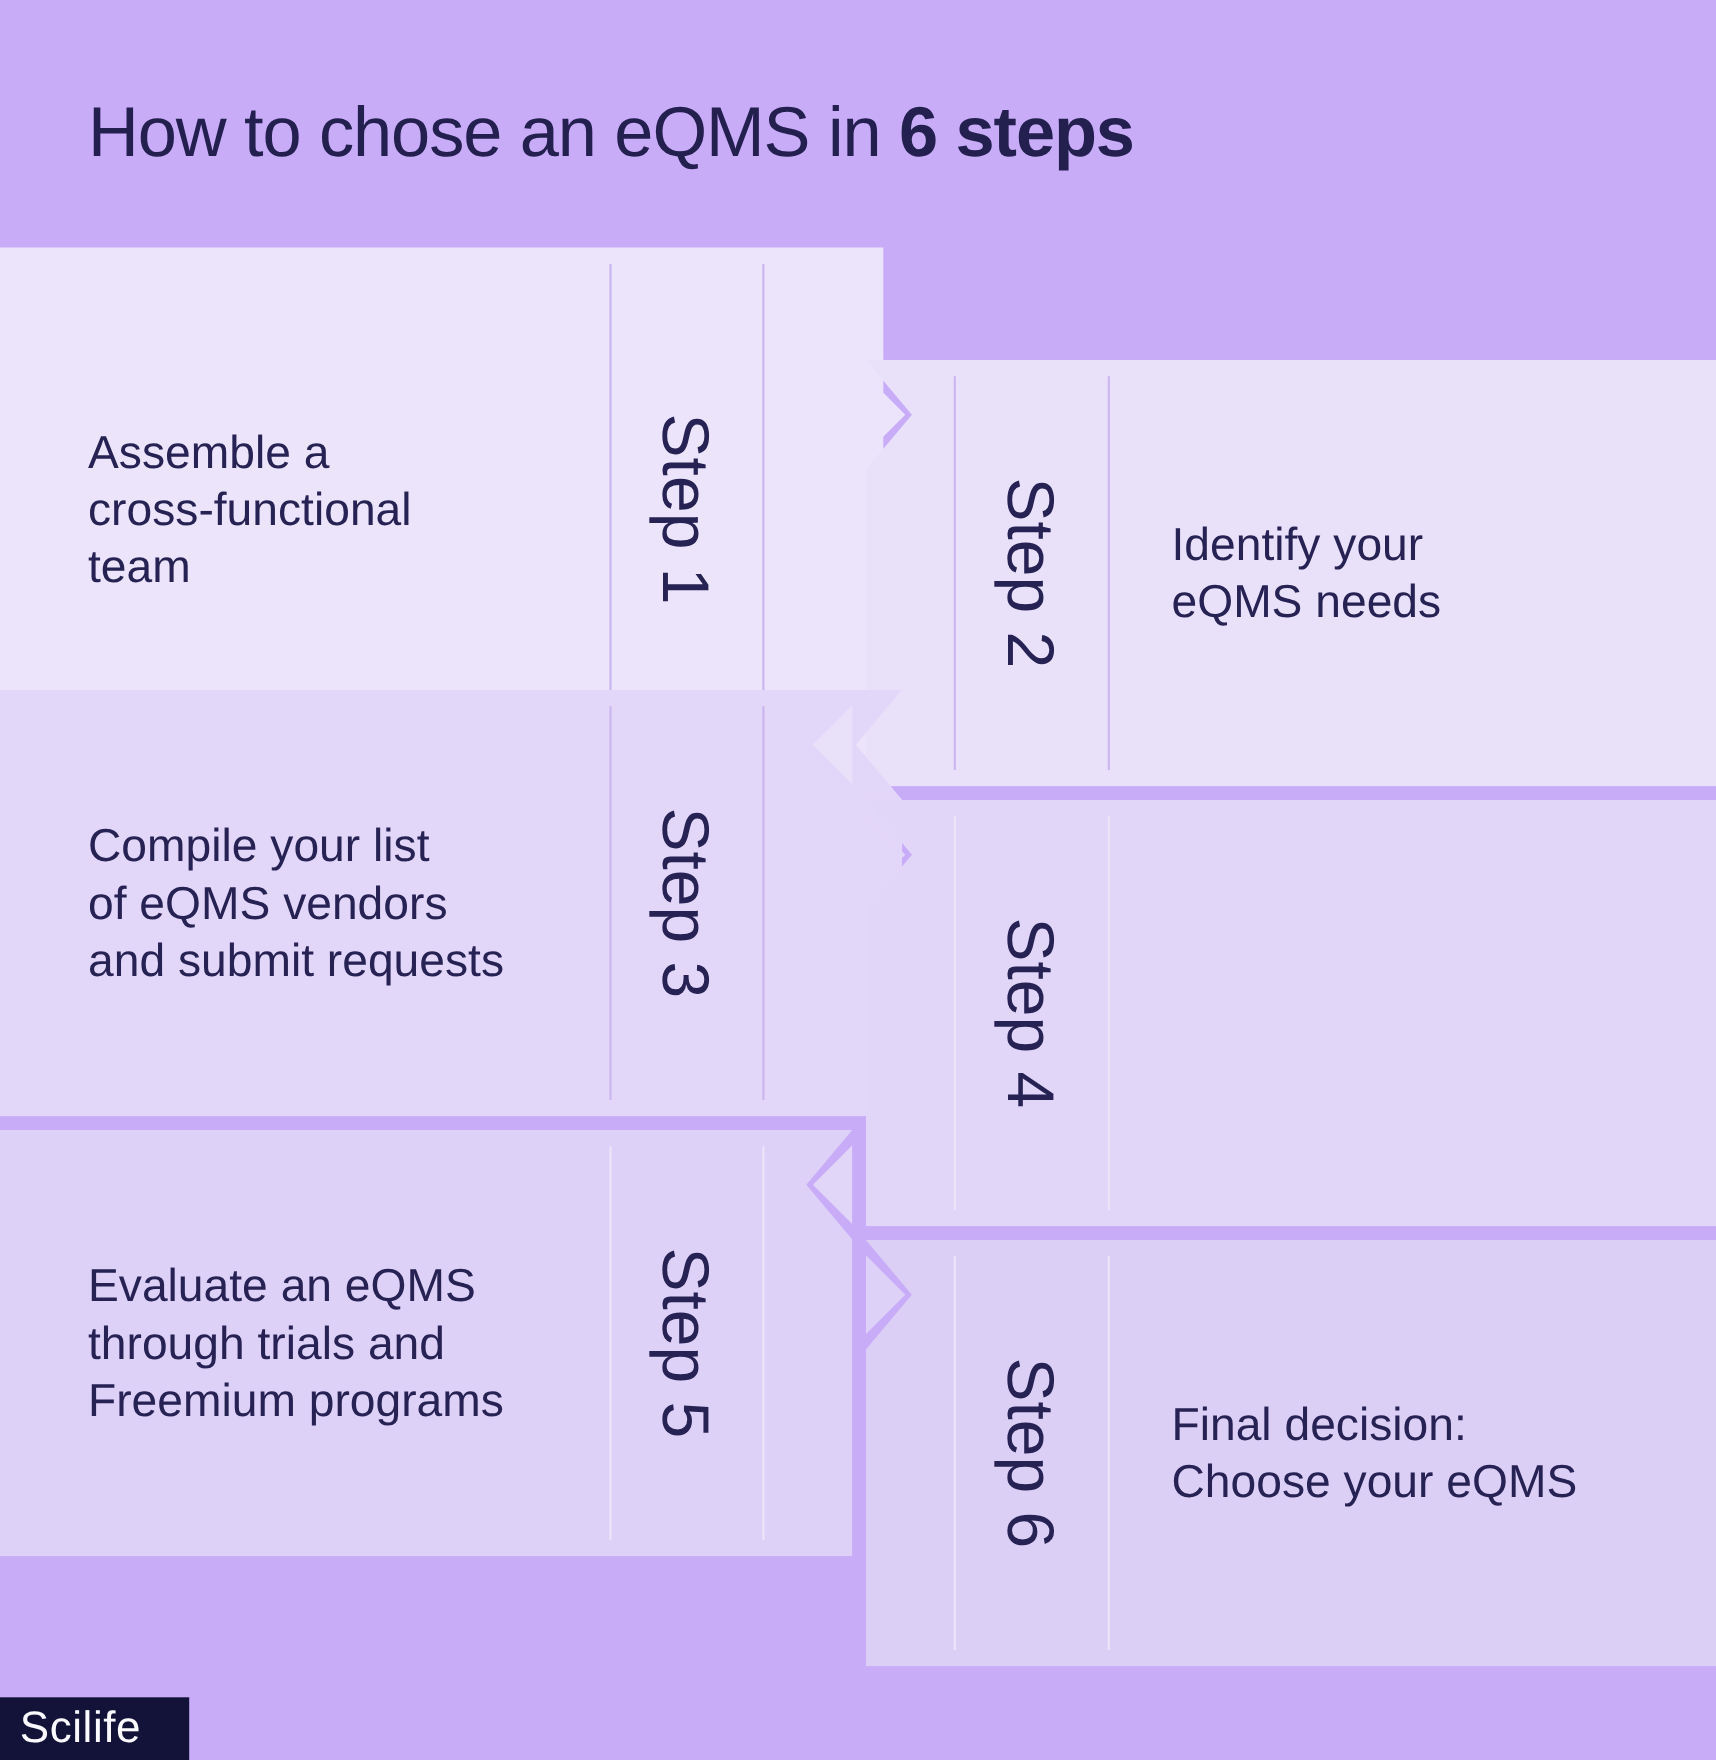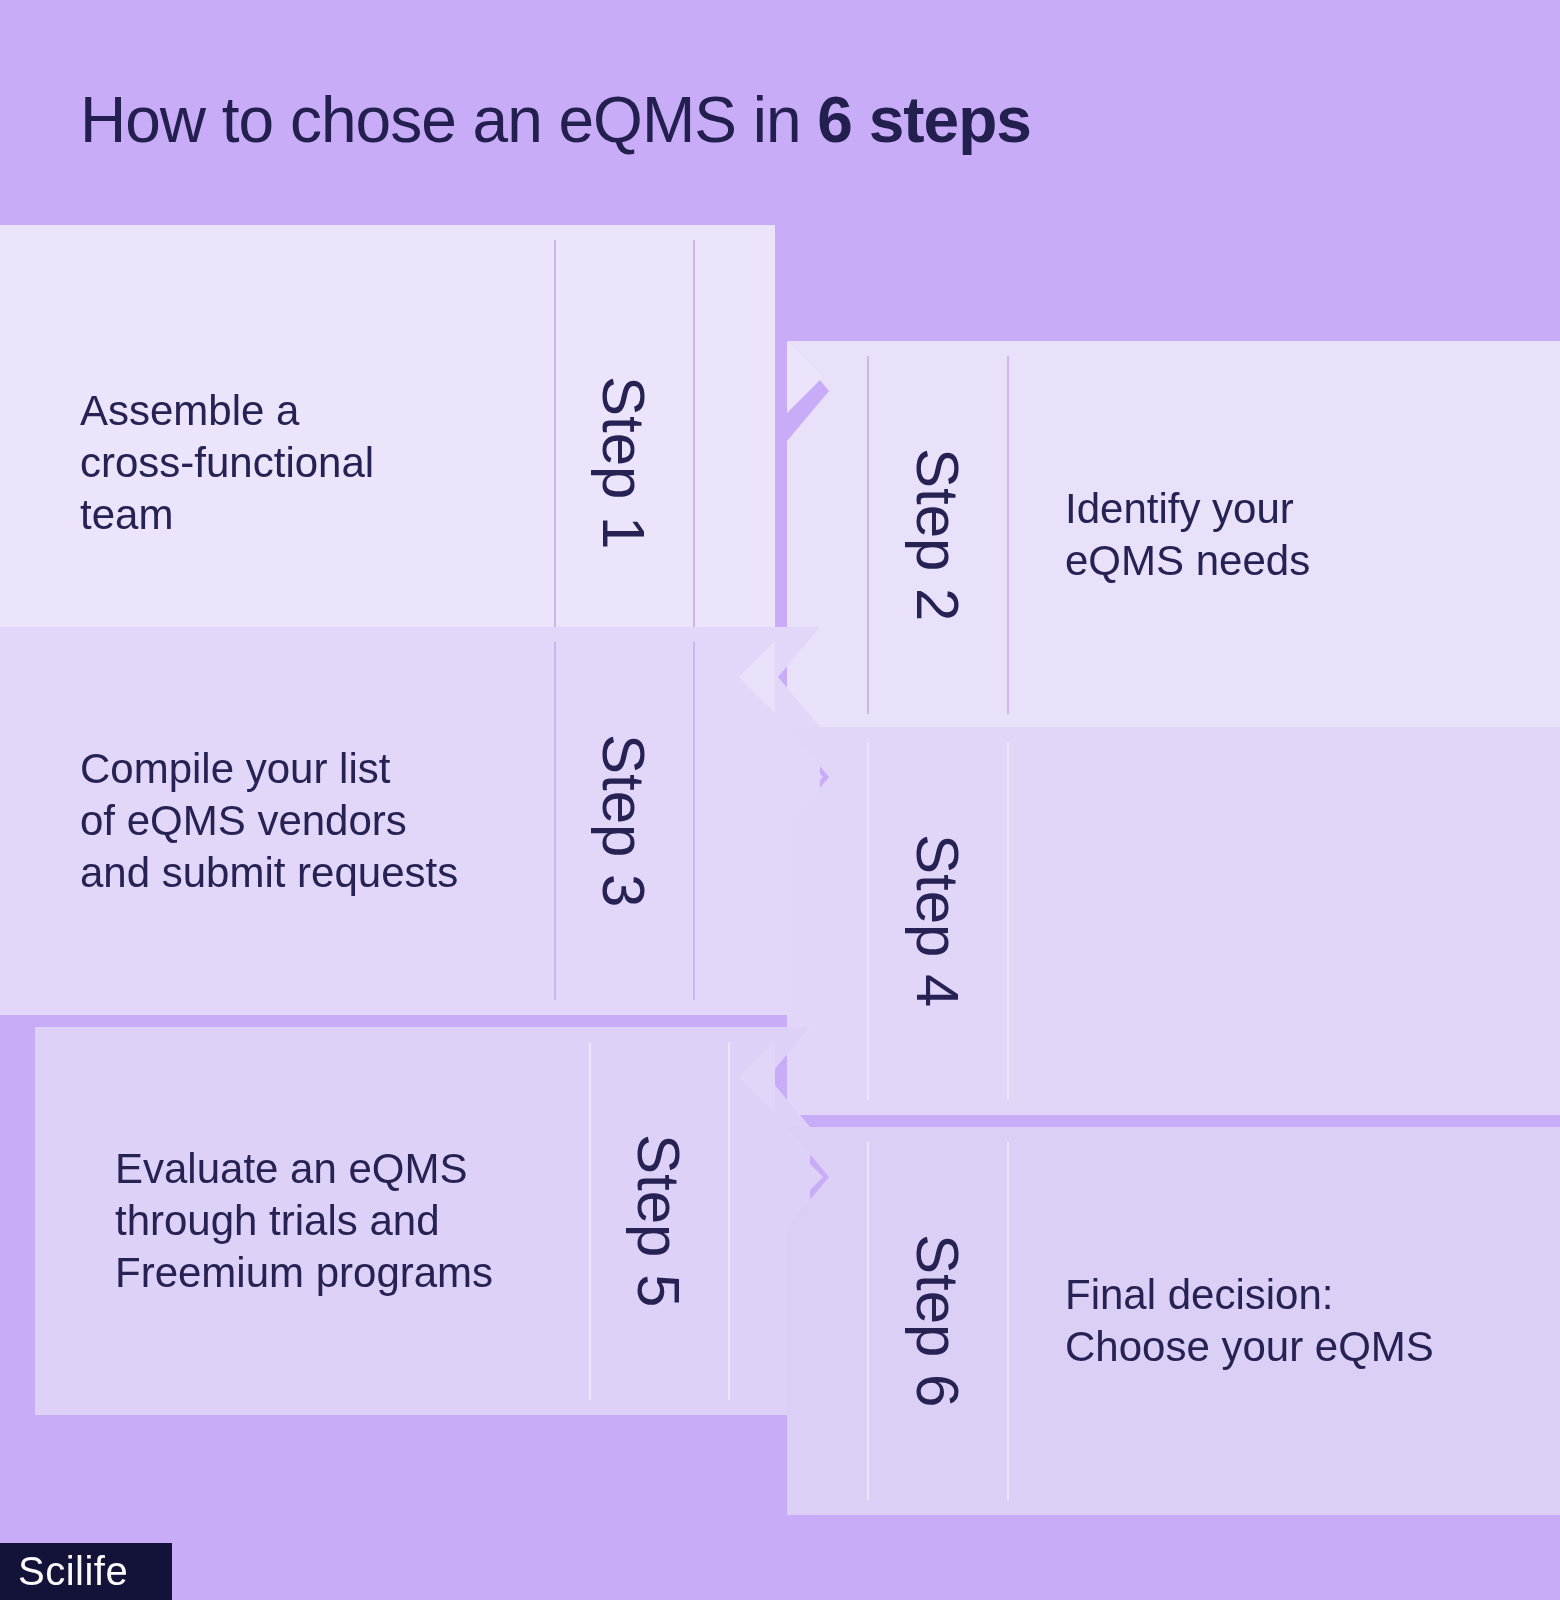--- a/index.html
+++ b/index.html
@@ -14,28 +14,28 @@
     position:absolute;left:80px;top:84px;
     font-size:64px;line-height:72px;
     color:#23204f;letter-spacing:-1px;
     white-space:nowrap;font-weight:400;
   }
   .title b{font-weight:700;}
   .block{
     position:absolute;
   }
   
-  .s1{left:0;top:225px;width:775px;height:476px;background:#ebe4fb;}
+  .s1{left:0;top:225px;width:775px;height:476px;background:#ebe4fb;padding-left:28px;}
   .s3{left:0;top:627px;width:775px;height:388px;background:#e3d7f9;
       clip-path:polygon(0 0,100% 0,calc(100% - 42px) 50px,100% 100px,100% 100%,0 100%);padding-left:45px;}
   .s5{left:0;top:1027px;width:775px;height:388px;background:#ded1f7;
-      clip-path:polygon(0 0,100% 0,calc(100% - 42px) 50px,100% 100px,100% 100%,0 100%);margin-left:35px;}
+      clip-path:polygon(0 0,100% 0,calc(100% - 42px) 50px,100% 100px,100% 100%,0 100%);}
   
   .s2{left:787px;top:327px;width:773px;height:388px;background:#e9e1fa;
-      clip-path:polygon(0 0,100% 0,100% 100%,0 100%,0 100px,42px 50px);margin-top:14px;}
+      clip-path:polygon(0 0,100% 0,100% 100%,0 100%,0 100px,42px 50px);}
   .s4{left:787px;top:727px;width:773px;height:388px;background:#e1d5f8;
       clip-path:polygon(0 0,100% 0,100% 100%,0 100%,0 100px,42px 50px);}
   .s6{left:787px;top:1127px;width:773px;height:388px;background:#dccff6;
       clip-path:polygon(0 0,100% 0,100% 100%,0 100%,0 100px,42px 50px);}
 
   .content{
     position:absolute;top:0;height:100%;
     display:flex;align-items:center;
     font-size:42px;line-height:52px;color:#262253;
     white-space:pre-line;

